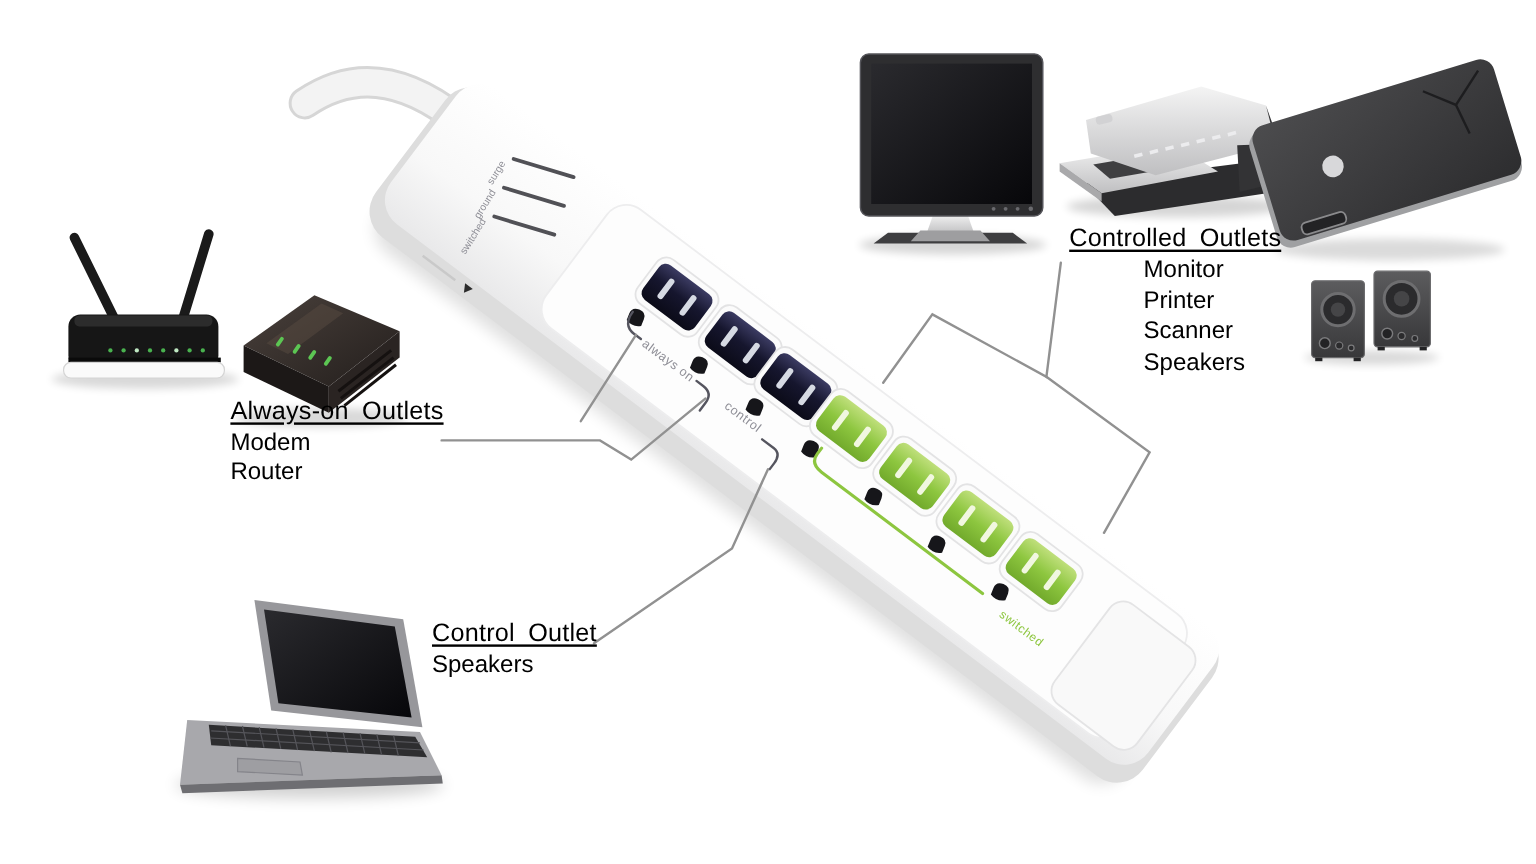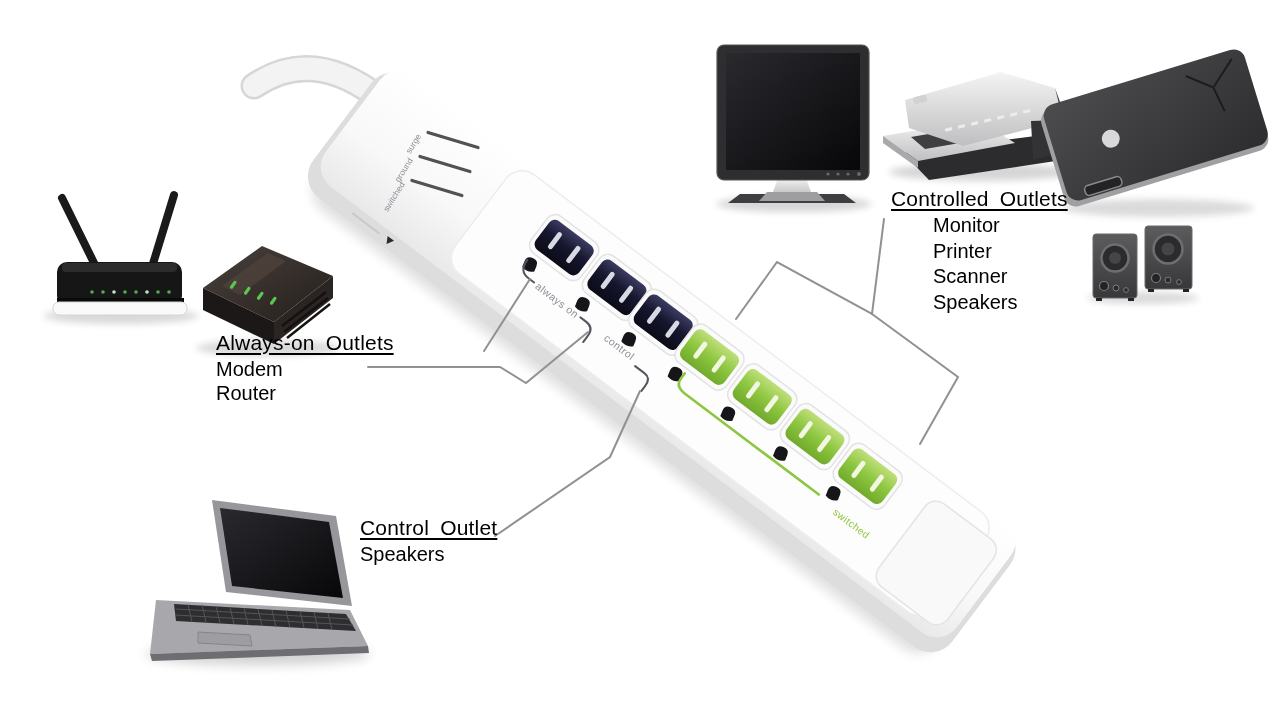--- a/index.html
+++ b/index.html
@@ -3,21 +3,21 @@
 <meta charset="utf-8">
 <style>
   html,body{margin:0;padding:0;background:#fff;}
   #stage{position:relative;width:1280px;height:720px;overflow:hidden;background:#ffffff;
          font-family:"Liberation Sans", sans-serif;}
   #scene{position:absolute;left:0;top:0;}
   .anno{position:absolute;color:#000;z-index:5;}
   .anno-title{font-size:21px;font-weight:400;text-decoration:underline;text-underline-offset:3px;
               white-space:nowrap;word-spacing:5px;letter-spacing:0.2px;}
   .anno-items{margin-top:2px;font-size:20px;line-height:24px;white-space:pre-line;}
-  .indent .anno-items{margin-left:42px;line-height:25.5px;}
+  .indent .anno-items{margin-left:62px;line-height:25.5px;}
 </style>
 </head>
 <body>
 
 <div id="stage">
 
 <svg id="scene" width="1280" height="720" viewBox="0 0 1280 720">
   <defs>
     <filter id="soft" x="-50%" y="-50%" width="200%" height="200%">
           <feGaussianBlur stdDeviation="3.5"></feGaussianBlur>
@@ -289,21 +289,21 @@
 
   <g stroke="#919191" stroke-width="2" fill="none" stroke-linecap="round">
     <path d="M 368,367 L 500,367 L 526,383 L 588,332"></path>
     <path d="M 484,351 L 530,279"></path>
     <path d="M 495,536 L 610,457 L 640,391"></path>
     <path d="M 884,219 L 872,314 L 777,262 L 736,319"></path>
     <path d="M 872,314 L 958,377 L 920,444"></path>
   </g>
 </svg>
 
-<div class="anno" style="left:216px;top:331px;">
+<div class="anno" style="left:192px;top:331px;">
   <div class="anno-title">Always-on Outlets</div>
   <div class="anno-items">Modem
 Router</div>
 </div>
 
 <div class="anno indent" style="left:891px;top:187px;">
   <div class="anno-title">Controlled Outlets</div>
   <div class="anno-items">Monitor
 Printer
 Scanner

